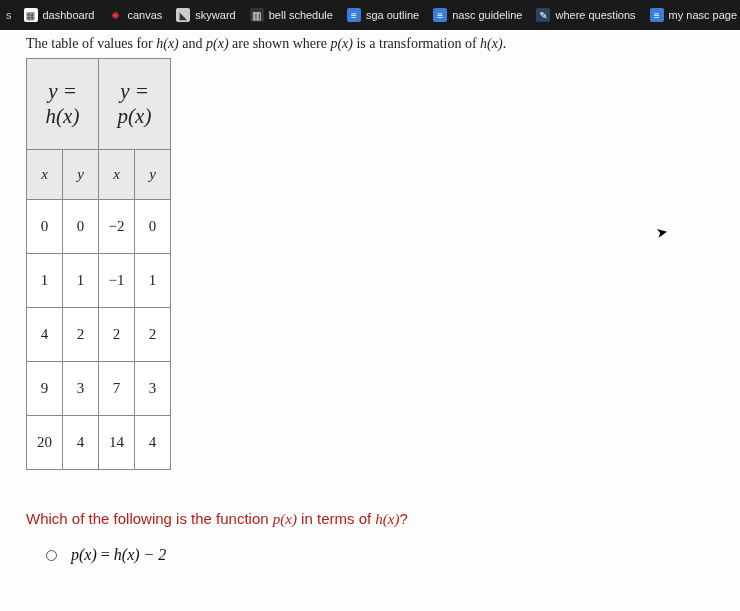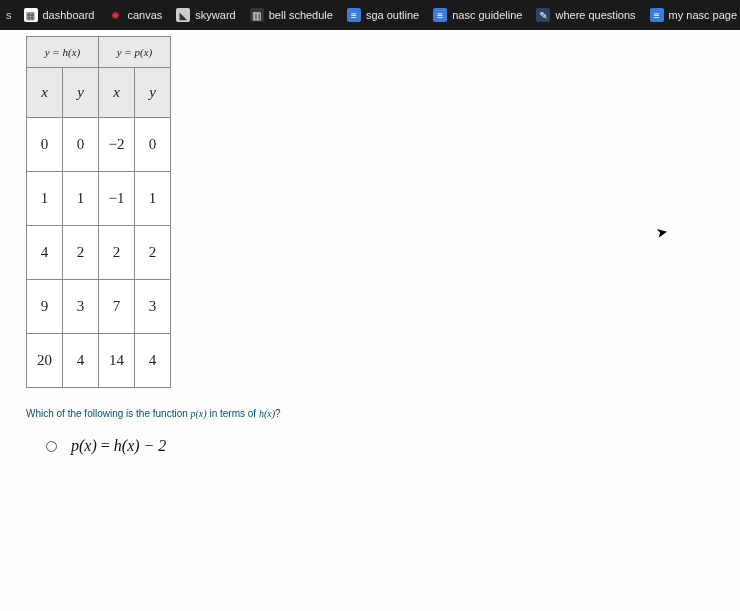--- a/index.html
+++ b/index.html
@@ -72,41 +72,41 @@
       border: 1px solid #888;
       text-align: center;
       vertical-align: middle;
       font-family: Georgia, "Times New Roman", serif;
     }
     table.fn-table th {
       background: #e9e9e9;
       font-weight: normal;
     }
     .hdr-func {
-      font-size: 11px;
-      padding: 9px 6px;
+      font-size: 21px;
+      padding: 20px 6px;
       font-style: italic;
     }
     .hdr-sub {
       font-size: 15px;
       font-style: italic;
       width: 36px;
       padding: 16px 0;
     }
     table.fn-table td {
       font-size: 15px;
       padding: 18px 0;
       width: 36px;
     }
 
     .question-text {
-      margin-top: 20px;
-      font-size: 10px;
+      margin-top: 40px;
+      font-size: 15px;
       font-family: Arial, Helvetica, sans-serif;
-      color: #0c4a6e;
+      color: #b91c1c;
     }
     .question-text .mi { font-family: Georgia, serif; font-style: italic; }
 
     .option-row {
       display: flex;
       align-items: center;
       gap: 14px;
       margin-top: 18px;
       margin-left: 20px;
     }
@@ -168,20 +168,23 @@
     <span>where questions</span>
   </div>
   <div class="bookmark">
     <span class="bm-icon doc">≡</span>
     <span>my nasc page</span>
   </div>
 </div>
 
 <div class="content">
 
+  <div class="prompt-text">
+    <span>The table of values for </span><span class="mi">h(x)</span><span> and </span><span class="mi">p(x)</span><span> are shown where </span><span class="mi">p(x)</span><span> is a transformation of </span><span class="mi">h(x)</span><span>.</span>
+  </div>
 
   <table class="fn-table">
     <tbody>
         <tr>
       <th class="hdr-func" colspan="2">y = h(x)</th>
       <th class="hdr-func" colspan="2">y = p(x)</th>
     </tr>
     <tr>
       <th class="hdr-sub">x</th>
       <th class="hdr-sub">y</th>

